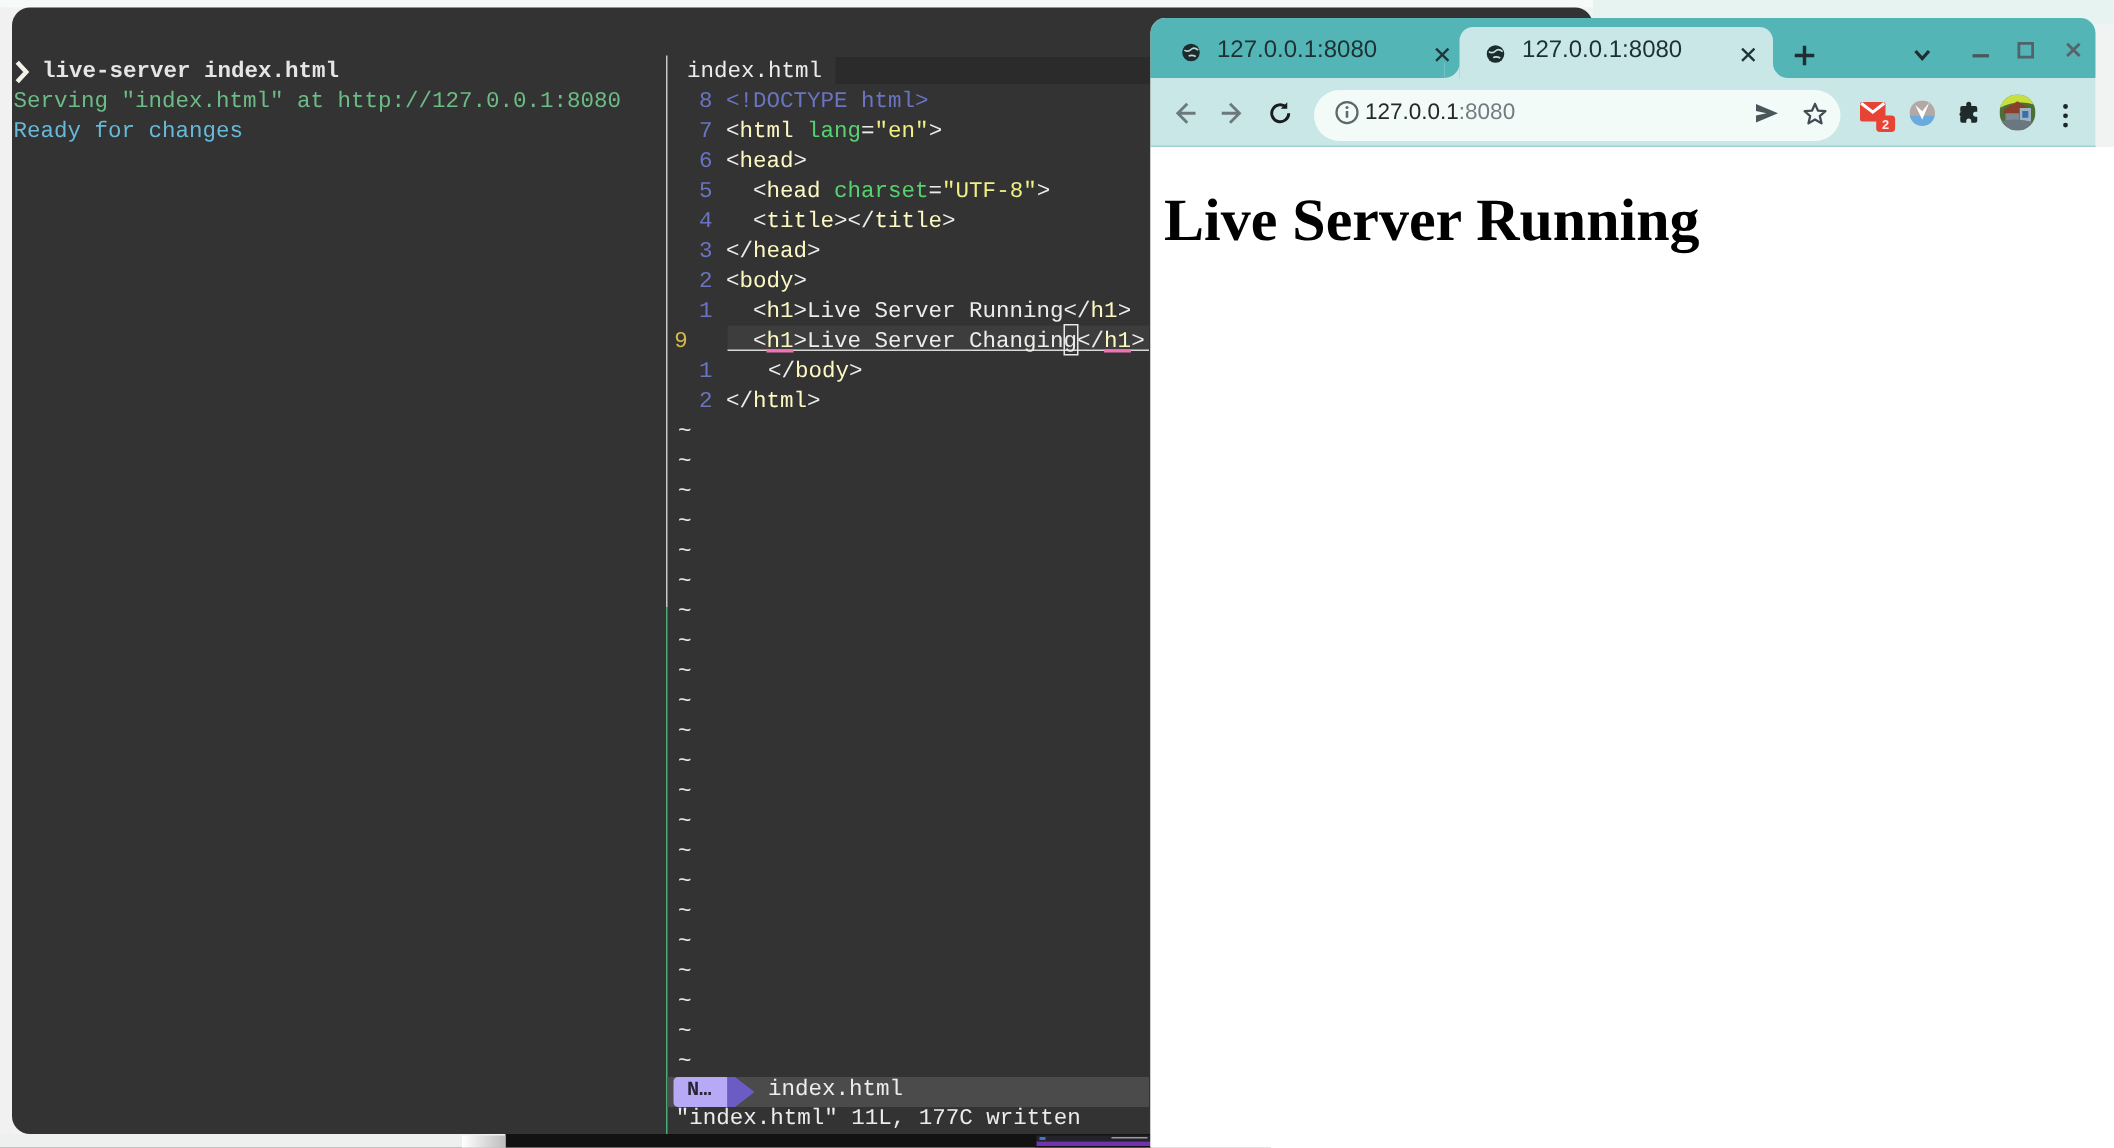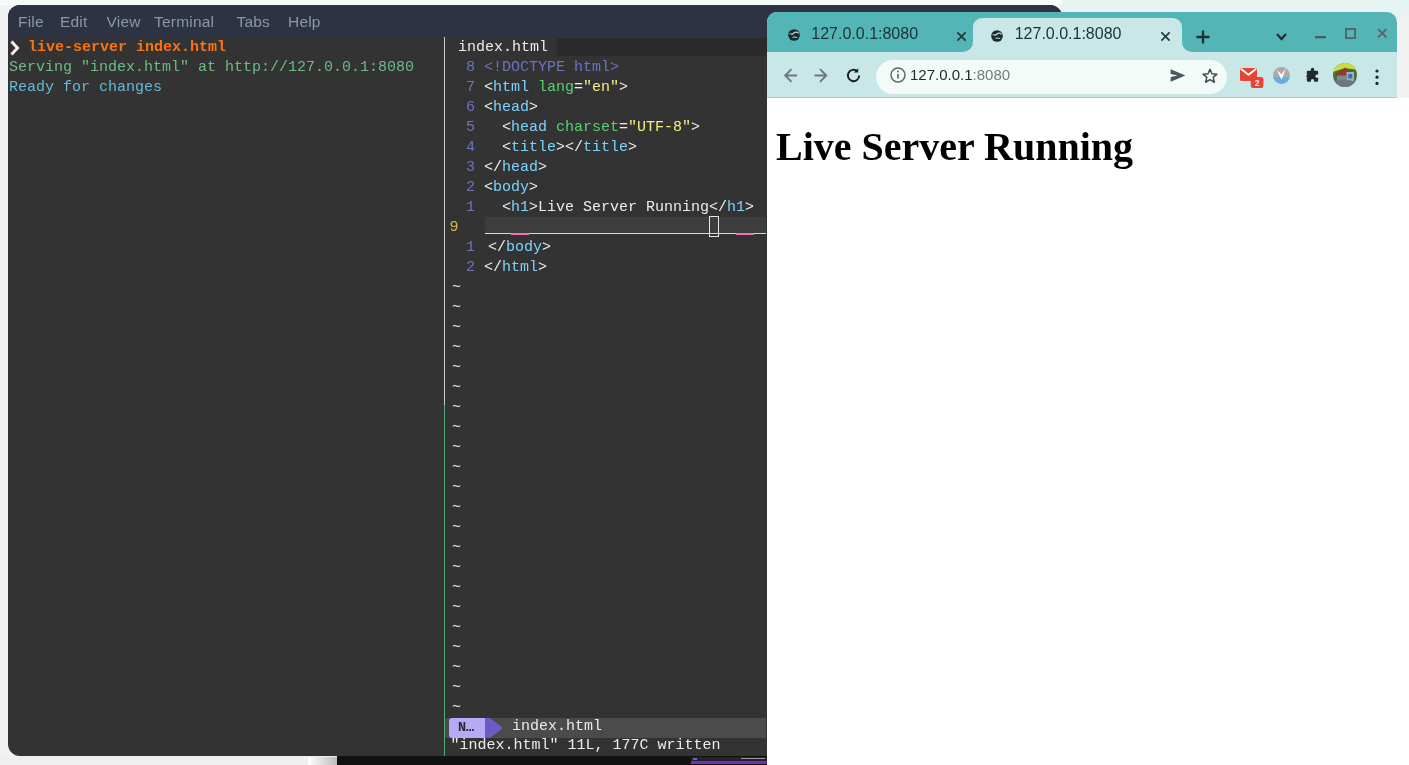--- a/index.html
+++ b/index.html
@@ -34,21 +34,21 @@
 #menubar{left:0;top:0;width:100%;height:32px;background:#2d3343;border-radius:12px 12px 0 0;color:#8b96ac;font-size:15.5px;letter-spacing:0.2px;}
 #menubar span{position:absolute;top:8px;}
 
 .trow{position:absolute;height:20px;line-height:20px;font:15px "Liberation Mono",monospace;white-space:pre;}
 
 #vsep1{left:436px;top:32px;width:1px;height:368px;background:#c9c9c9;}
 #vsep2{left:436px;top:400px;width:1px;height:351px;background:#4bac77;}
 
 .num{color:#6b74c0;}
 .curnum{color:#d9b84a;}
-.pink{color:#7dd3fc;}
+.pink{color:#fef9c3;}
 .grn{color:#57d270;}
 .yel{color:#f2ef83;}
 .wht{color:#ececea;}
 .ind{color:#6b74c0;}
 #curline-bg{left:477px;top:212px;width:281px;height:16px;background:#3d3d3d;border-bottom:1.5px solid #d8d8d8;}
 #cursor{left:701px;top:211px;width:7.5px;height:18.5px;border:1.7px solid #e8e8e8;}
 #tabfill{left:549px;top:32.5px;width:217px;height:18.5px;background:#2b2b2b;}
 
 #stbar{left:437px;top:713px;width:321px;height:20px;background:#4b4b4b;}
 #stpill{left:4px;top:0;width:36px;height:20px;background:#b7a9f5;border-radius:3px 0 0 3px;color:#262636;font:bold 13.5px "Liberation Mono",monospace;line-height:20px;padding-left:9px;box-sizing:border-box;}
@@ -78,33 +78,25 @@
   <div id="desk-bottom" class="abs"></div>
   <div id="win-code" class="abs">
       <div class="mtb abs"></div>
       <div class="purple abs"></div>
       <div class="mdot abs"></div>
       <div class="mtxt abs"></div>
     </div>
   <div id="desk-white" class="abs"></div>
 
   <div id="term" class="abs">
-    <div id="menubar" class="abs">
-      <span style="left:10px">File</span>
-        <span style="left:52px">Edit</span>
-        <span style="left:98.5px">View</span>
-      <span style="left:146px">Terminal</span>
-        <span style="left:228.5px">Tabs</span>
-        <span style="left:280px">Help</span>
-    </div>
 
     <svg class="abs" width="9" height="16" style="left:2px;top:35px" viewBox="0 0 9 16">
         <path d="M1.5 1.5 L7.5 8 L1.5 14.5" stroke="#f4f1ea" stroke-width="3" fill="none"></path>
       </svg>
-    <div class="trow" style="left:20px;top:33.5px;color:#f97316;font-weight:bold;">live-server index.html</div>
+    <div class="trow" style="left:20px;top:33.5px;color:#e5e5e5;font-weight:bold;">live-server index.html</div>
     <div class="trow" style="left:1px;top:53.5px;color:#6dbb86;">Serving "index.html" at http://127.0.0.1:8080</div>
     <div class="trow" style="left:1px;top:73.5px;color:#66b9d8;">Ready for changes</div>
 
     <div id="vsep1" class="abs"></div>
     <div id="vsep2" class="abs"></div>
     <div id="tabfill" class="abs"></div>
     <div class="trow wht" style="left:450px;top:33.5px;">index.html</div>
     <div id="curline-bg" class="abs"></div>
 
     <div class="trow" style="left:458px;top:53.5px;"><span class="num">8</span></div>
@@ -117,25 +109,26 @@
     <div class="trow" style="left:476px;top:113.5px;"><span class="wht">  &lt;</span><span class="pink">head</span><span class="wht"> </span><span class="grn">charset</span><span class="wht">=</span><span class="yel">"UTF-8"</span><span class="wht">&gt;</span></div>
     <div class="trow" style="left:458px;top:133.5px;"><span class="num">4</span></div>
     <div class="trow" style="left:476px;top:133.5px;"><span class="wht">  &lt;</span><span class="pink">title</span><span class="wht">&gt;&lt;/</span><span class="pink">title</span><span class="wht">&gt;</span></div>
     <div class="trow" style="left:458px;top:153.5px;"><span class="num">3</span></div>
     <div class="trow" style="left:476px;top:153.5px;"><span class="wht">&lt;/</span><span class="pink">head</span><span class="wht">&gt;</span></div>
     <div class="trow" style="left:458px;top:173.5px;"><span class="num">2</span></div>
     <div class="trow" style="left:476px;top:173.5px;"><span class="wht">&lt;</span><span class="pink">body</span><span class="wht">&gt;</span></div>
     <div class="trow" style="left:458px;top:193.5px;"><span class="num">1</span></div>
     <div class="trow" style="left:476px;top:193.5px;"><span class="wht">  &lt;</span><span class="pink">h1</span><span class="wht">&gt;Live Server Running&lt;/</span><span class="pink">h1</span><span class="wht">&gt;</span></div>
     <div class="trow curnum" style="left:441.5px;top:213.5px;">9</div>
+    <div class="trow" style="left:476px;top:213.5px;"><span class="wht">  &lt;</span><span class="pink">h1</span><span class="wht">&gt;Live Server Changing&lt;/</span><span class="pink">h1</span><span class="wht">&gt;</span></div>
     <div id="cursor" class="abs"></div>
     <div class="abs" style="left:503px;top:228px;width:18px;height:1.5px;background:#ee74b4;"></div>
     <div class="abs" style="left:728px;top:228px;width:18px;height:1.5px;background:#ee74b4;"></div>
     <div class="trow" style="left:458px;top:233.5px;"><span class="num">1</span></div>
-    <div class="trow" style="left:480px;top:233.5px;"><span class="wht">&lt;/</span><span class="pink">body</span><span class="wht">&gt;</span></div>
+    <div class="trow" style="left:504px;top:233.5px;"><span class="wht">&lt;/</span><span class="pink">body</span><span class="wht">&gt;</span></div>
     <div class="trow" style="left:458px;top:253.5px;"><span class="num">2</span></div>
     <div class="trow" style="left:476px;top:253.5px;"><span class="wht">&lt;/</span><span class="pink">html</span><span class="wht">&gt;</span></div>
     <div id="tildes">
 <div class="trow" style="left:444px;top:273.5px;color:#ececea;">~</div>
 <div class="trow" style="left:444px;top:293.5px;color:#ececea;">~</div>
 <div class="trow" style="left:444px;top:313.5px;color:#ececea;">~</div>
 <div class="trow" style="left:444px;top:333.5px;color:#ececea;">~</div>
 <div class="trow" style="left:444px;top:353.5px;color:#ececea;">~</div>
 <div class="trow" style="left:444px;top:373.5px;color:#ececea;">~</div>
 <div class="trow" style="left:444px;top:393.5px;color:#ececea;">~</div>

